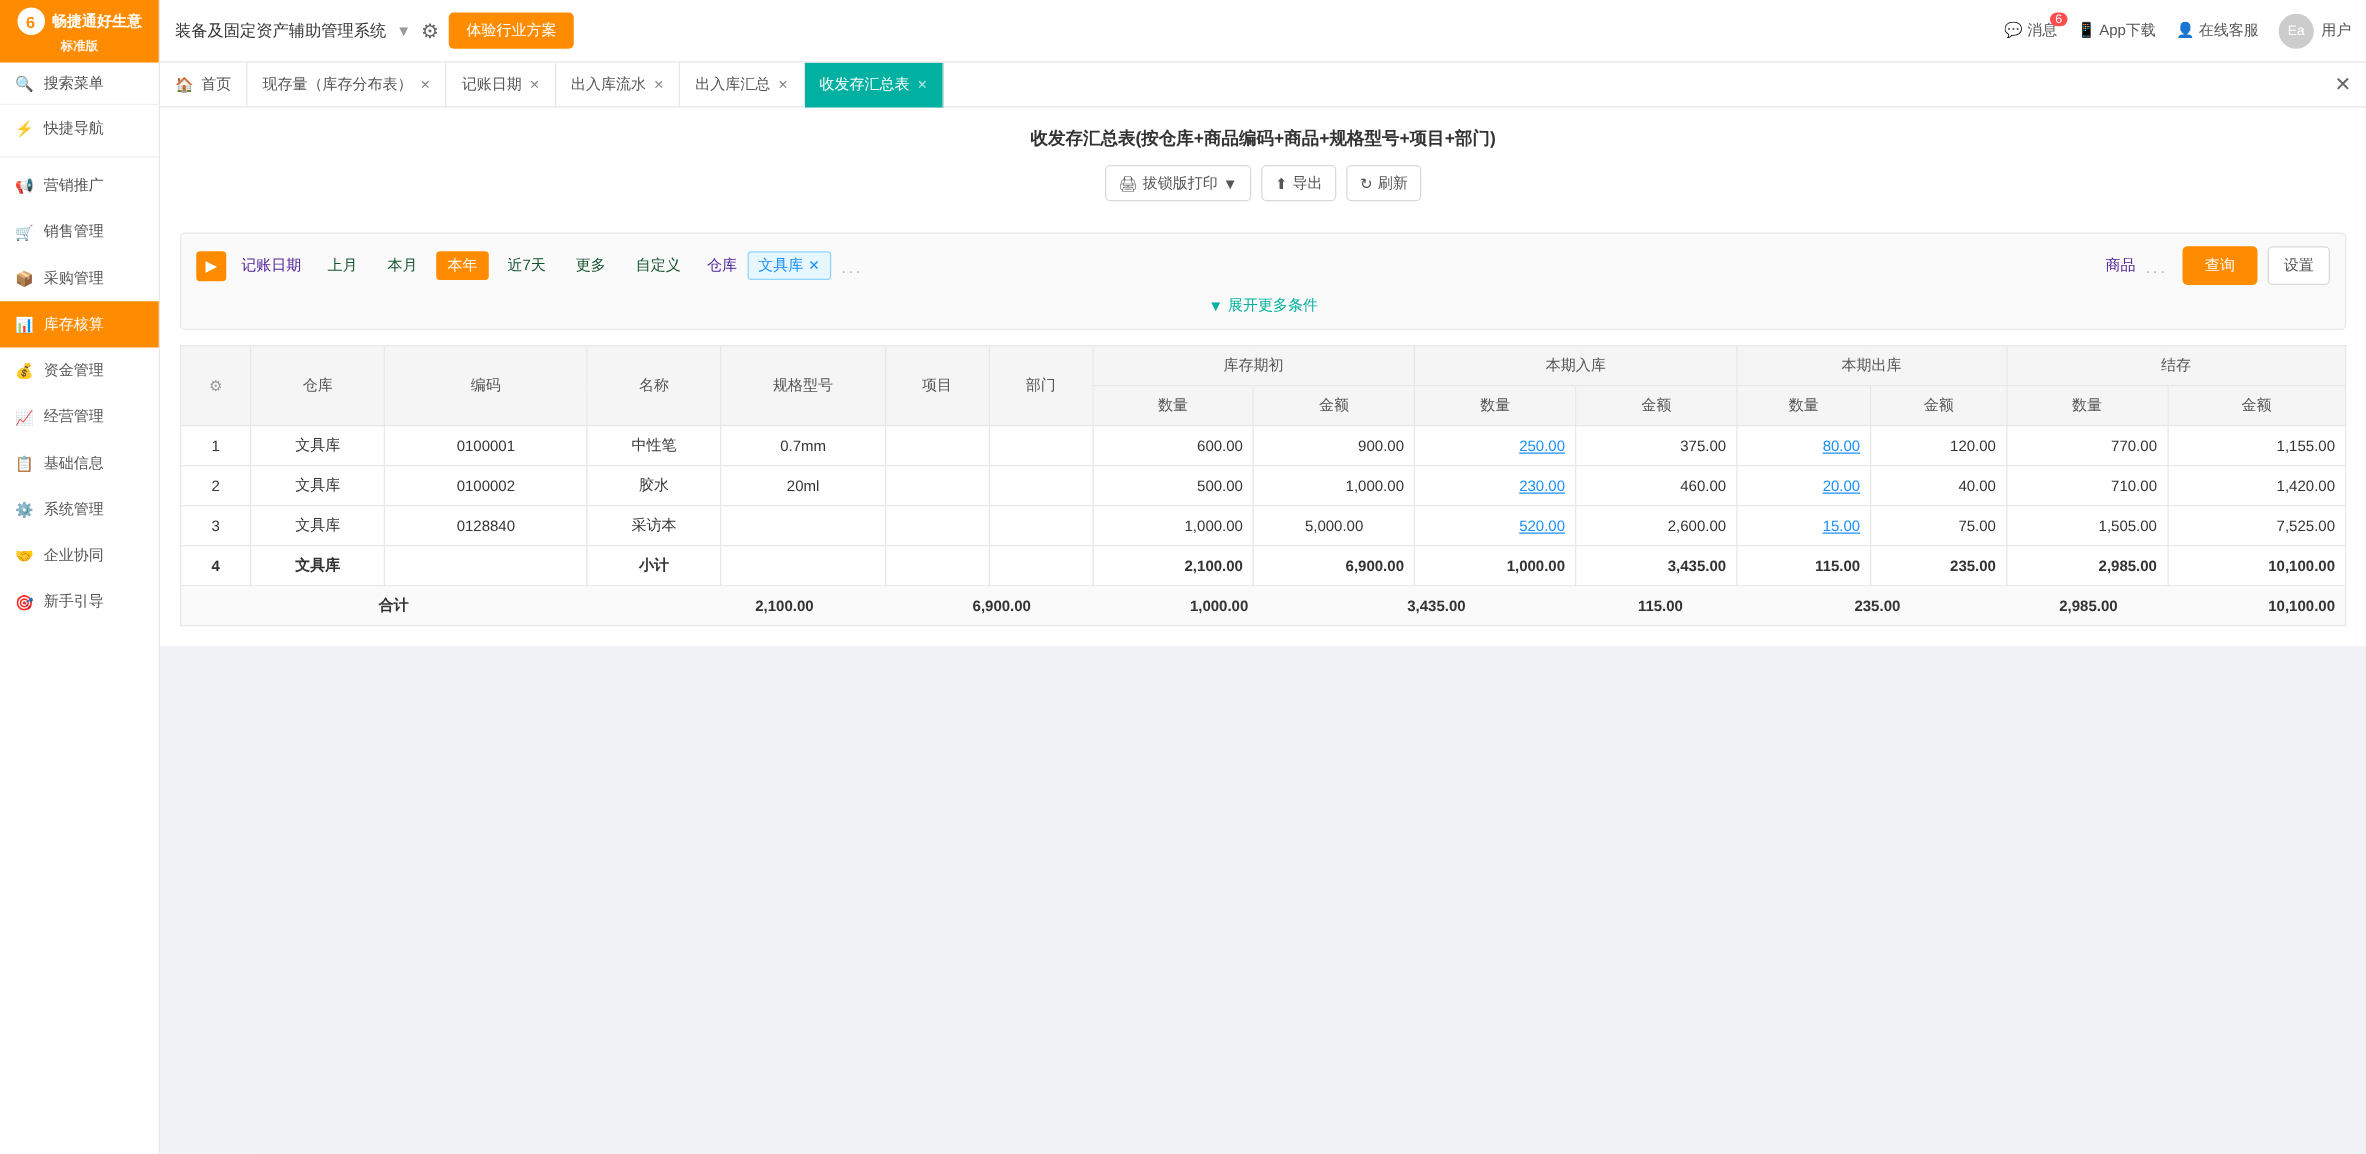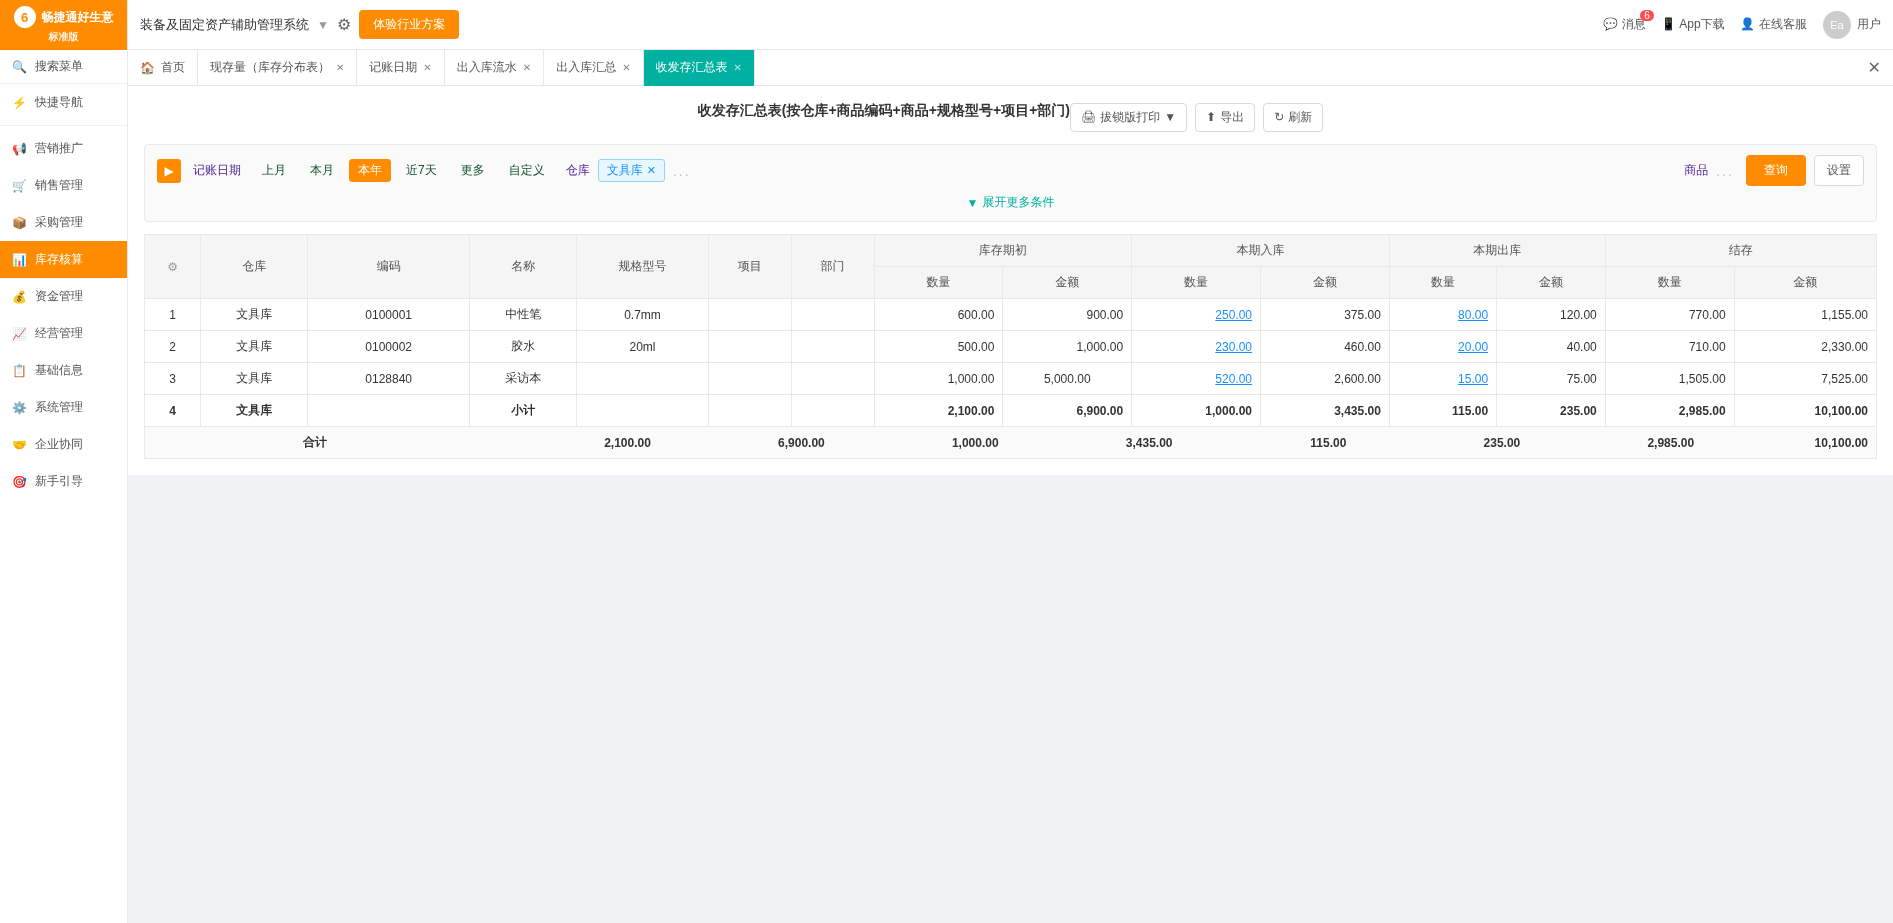--- a/index.html
+++ b/index.html
@@ -186,21 +186,21 @@
   <div class="tab active">
     <span>收发存汇总表</span>
     <span class="tab-close">✕</span>
   </div>
   <div class="tab-bar-close">✕</div>
 </div>
 
 <div class="main-content">
   <div class="content-area">
 
-    <div style="display:flex;align-items:center;justify-content:center;margin-bottom:12px;">
+    <div style="display:flex;align-items:center;justify-content:flex-start;margin-bottom:25px;flex-direction:column;">
       <h2 class="page-title">收发存汇总表(按仓库+商品编码+商品+规格型号+项目+部门)</h2>
       <div class="toolbar-right">
         <button class="btn-print">
           <span>🖨</span>
           <span>拔锁版打印</span>
           <span>▼</span>
         </button>
         <button class="btn-export">
           <span>⬆</span>
           <span>导出</span>
@@ -307,21 +307,21 @@
             <td>20ml</td>
             <td></td>
             <td></td>
             <td style="text-align: right;">500.00</td>
             <td style="text-align: right;">1,000.00</td>
             <td style="text-align: right;"><span class="link">230.00</span></td>
             <td style="text-align: right;">460.00</td>
             <td style="text-align: right;"><span class="link">20.00</span></td>
             <td style="text-align: right;">40.00</td>
             <td style="text-align: right;">710.00</td>
-            <td style="text-align: right;">2,330.00</td>
+            <td style="text-align: right;">1,420.00</td>
           </tr>
           <tr>
             <td>3</td>
             <td>文具库</td>
             <td>0128840</td>
             <td>采访本</td>
             <td></td>
             <td></td>
             <td></td>
             <td style="text-align: right;">1,000.00</td>

